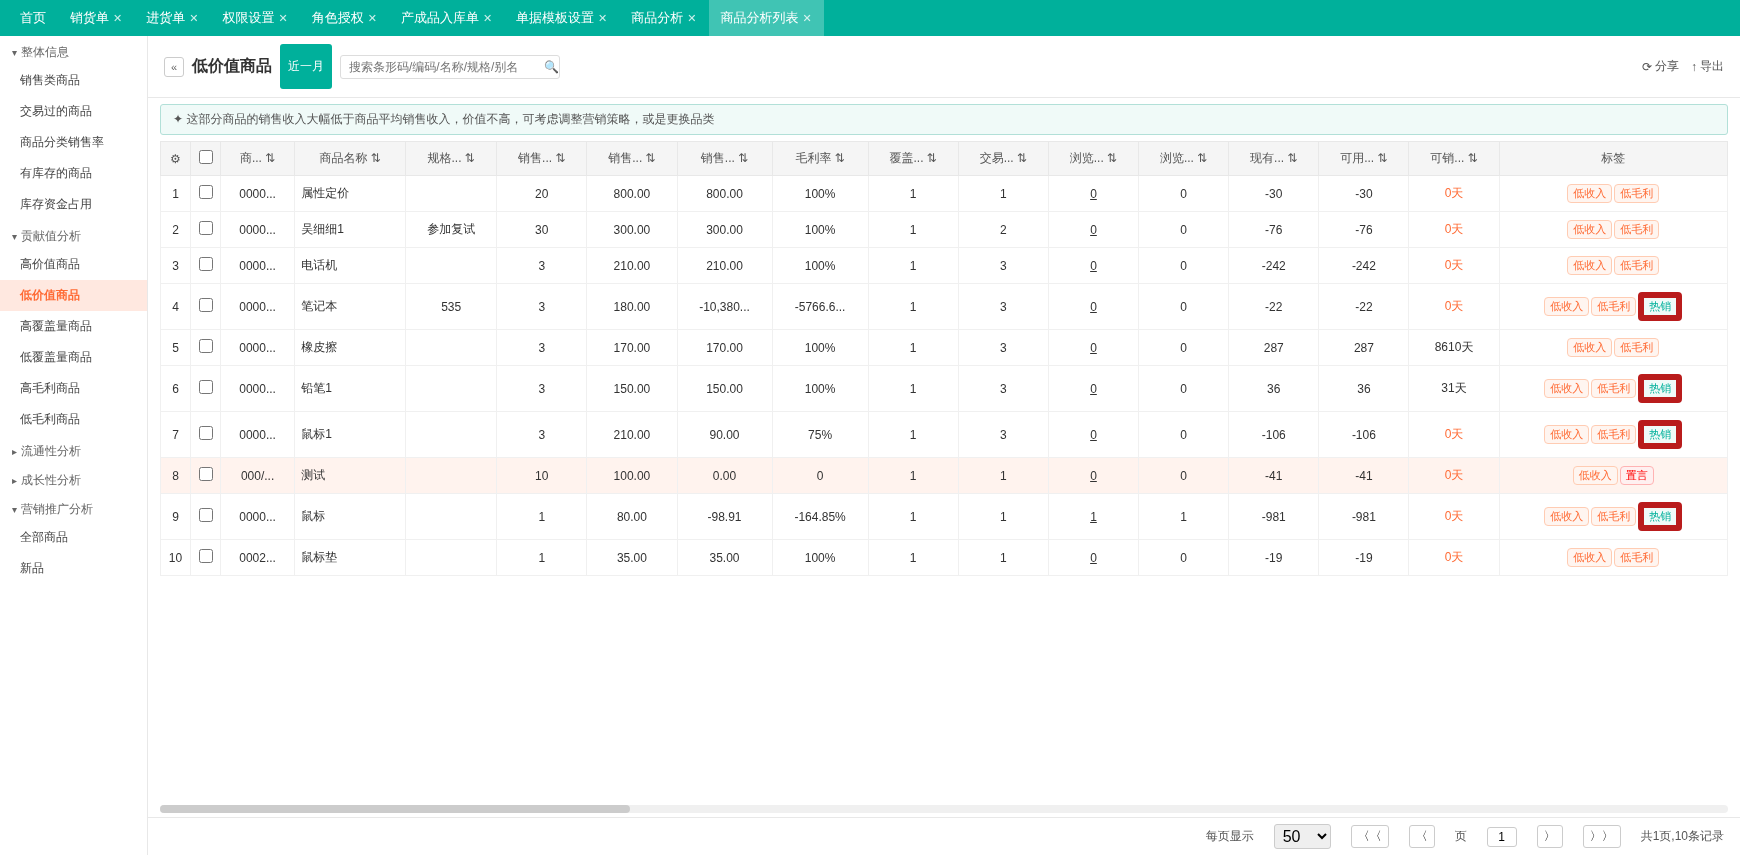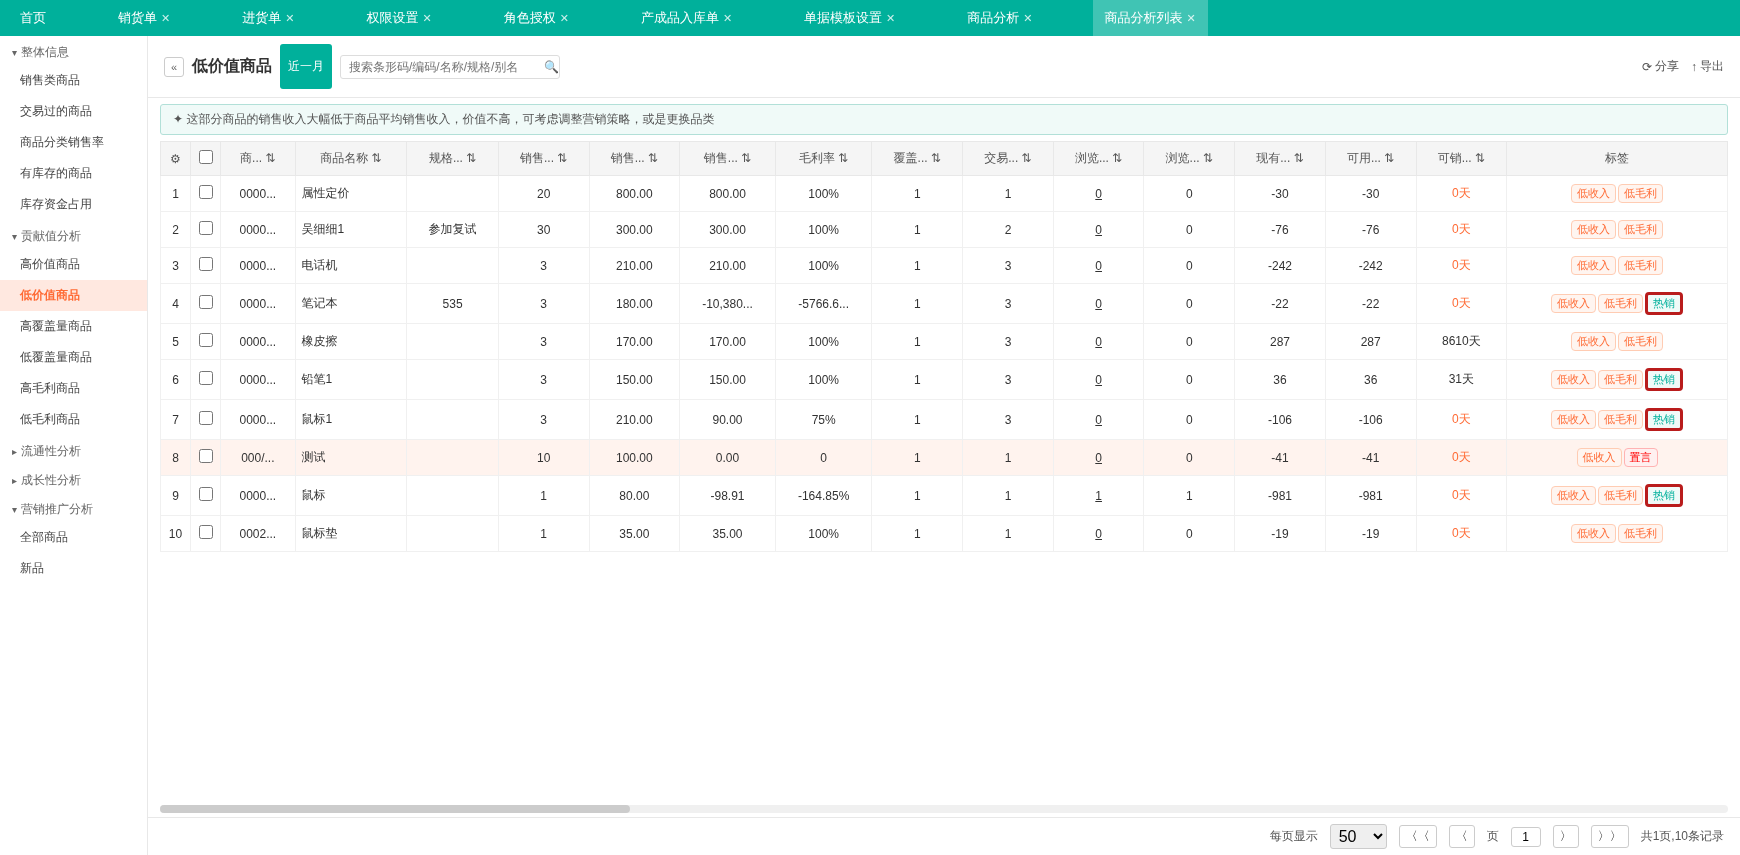--- a/index.html
+++ b/index.html
@@ -5,21 +5,20 @@
     * { box-sizing: border-box; margin: 0; padding: 0; }
     body { font-family: 'Microsoft YaHei', Arial, sans-serif; font-size: 12px; background: #f5f5f5; color: #333; }
 
     
     .top-nav {
       background: #00b09b;
       display: flex;
       align-items: center;
       height: 36px;
       padding: 0 8px;
-      gap: 48px;
     }
     .top-nav .nav-item {
       color: #fff;
       padding: 0 12px;
       height: 36px;
       display: flex;
       align-items: center;
       cursor: pointer;
       font-size: 13px;
       white-space: nowrap;
@@ -158,41 +157,41 @@
       padding: 7px 6px;
       border: 1px solid #f0f0f0;
       text-align: center;
       color: #333;
     }
     tbody td.name-col { text-align: left; }
 
     .tag { display: inline-block; padding: 1px 5px; border-radius: 4px; font-size: 11px; margin: 1px; }
     .tag-orange { color: #ff6b35; border: 1px solid #ffccb3; background: #fff5f0; }
     .tag-red { color: #f00; border: 1px solid #ffb3b3; background: #fff0f0; }
-    .tag-green { color: #00b09b; border: 3px solid #b91c1c; background: #f0faf8; }
+    .tag-green { color: #00b09b; border: 6px solid #b91c1c; background: #f0faf8; }
     .text-orange { color: #ff6b35; }
     .underline { text-decoration: underline; cursor: pointer; }
     .checkbox { width: 14px; height: 14px; cursor: pointer; }
 
     
     .footer-bar {
       border-top: 1px solid #e8e8e8;
       padding: 8px 16px;
       background: #fef9f0;
       flex-shrink: 0;
     }
 
     
     .pagination-bar {
       display: flex;
       align-items: center;
       justify-content: flex-end;
       padding: 6px 16px;
       border-top: 1px solid #e8e8e8;
-      gap: 12px;
+      gap: 20px;
       font-size: 12px;
       color: #555;
       background: #fff;
       flex-shrink: 0;
     }
     .page-size-select {
       border: 1px solid #ccc;
       border-radius: 3px;
       padding: 2px 4px;
       font-size: 16px;

